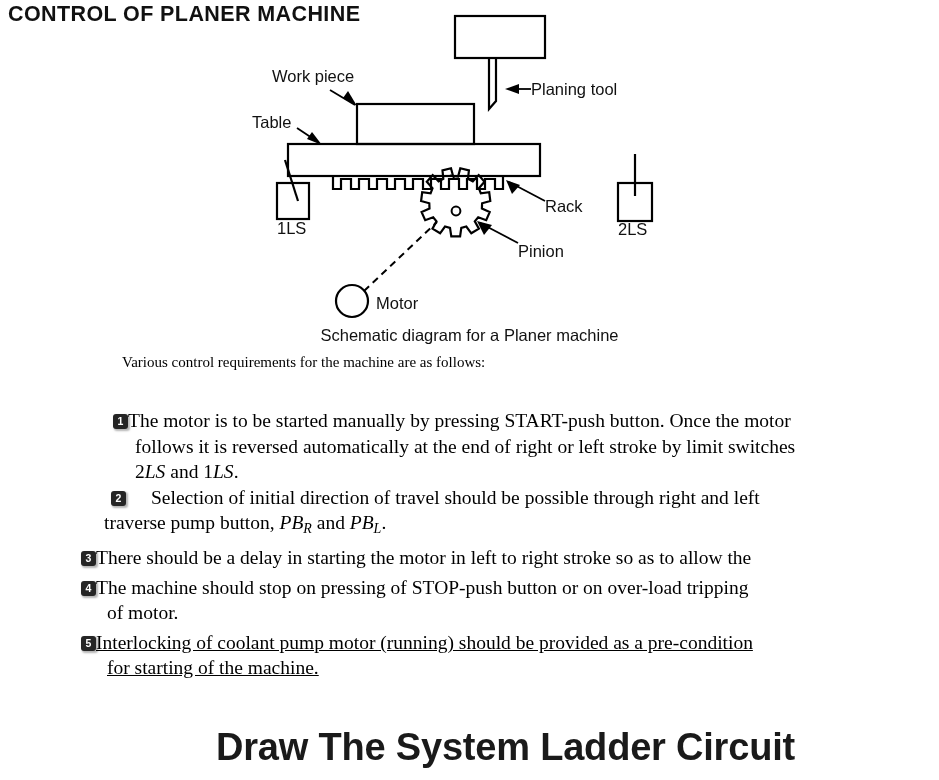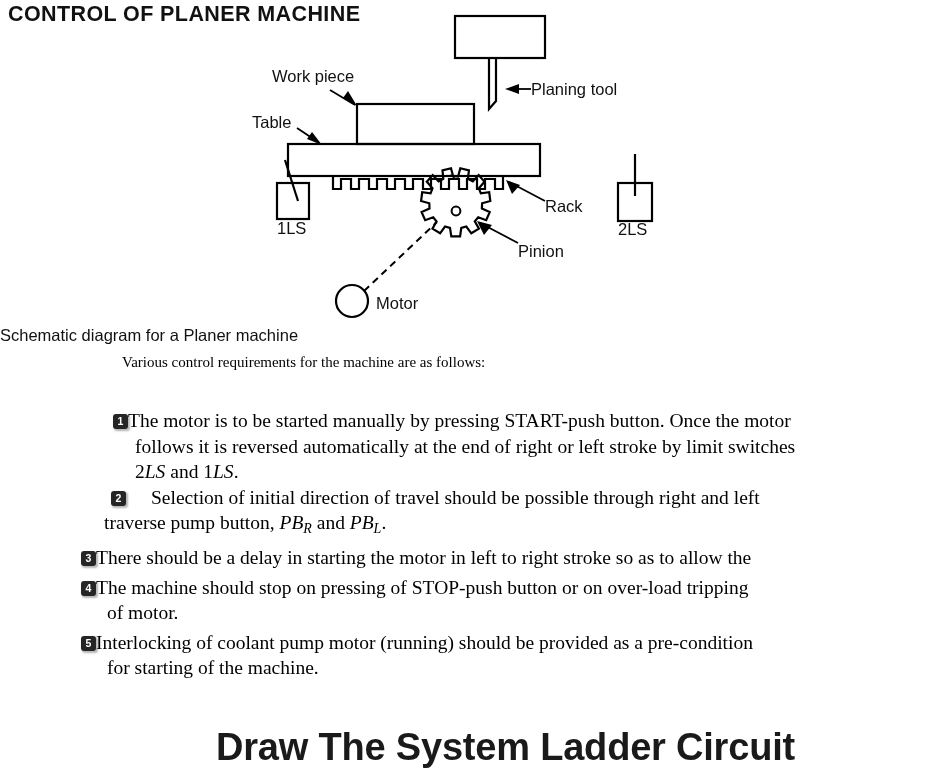--- a/index.html
+++ b/index.html
@@ -37,20 +37,21 @@
     width: 869px;
     height: 340px;
   }
   #diagram-svg { display: block; }
 
   #diagram-caption {
     position: absolute;
     left: 0px;
     top: 320px;
     width: 939px;
+    text-align: center;
     font-family: "Liberation Sans", sans-serif;
     font-size: 16.5px;
     color: #111111;
   }
 
   
   #requirements-block {
     position: absolute;
     left: 0;
     top: 350px;
@@ -101,21 +102,21 @@
   
   #req-1 { margin-top: 33px; padding-left: 113px; padding-right: 2px; text-indent: 0; }
   #req-1 .cont { display: block; padding-left: 22px; }
   #req-2 { margin-top: 0px; padding-left: 111px; padding-right: 20px; }
   #req-2 .lead { padding-left: 25px; }
   #req-2 .cont { display: block; margin-left: -111px; padding-left: 104px; }
   #req-3 { margin-top: 4px; padding-left: 81px; padding-right: 24px; }
   #req-3 .cont { display: block; padding-left: 26px; }
   #req-4 { margin-top: 4px; padding-left: 81px; padding-right: 22px; }
   #req-4 .cont { display: block; padding-left: 26px; }
-  #req-5 { margin-top: 4px; padding-left: 81px; padding-right: 19px; }
+  #req-5 { margin-top: 4px; padding-left: 81px; padding-right: 19px; text-decoration: underline; }
   #req-5 .cont { display: block; padding-left: 26px; }
 
   
   #bottom-title {
     position: absolute;
     left: 8px;
     top: 726px;
     width: 939px;
     text-align: center;
     font-family: "Liberation Sans", sans-serif;

